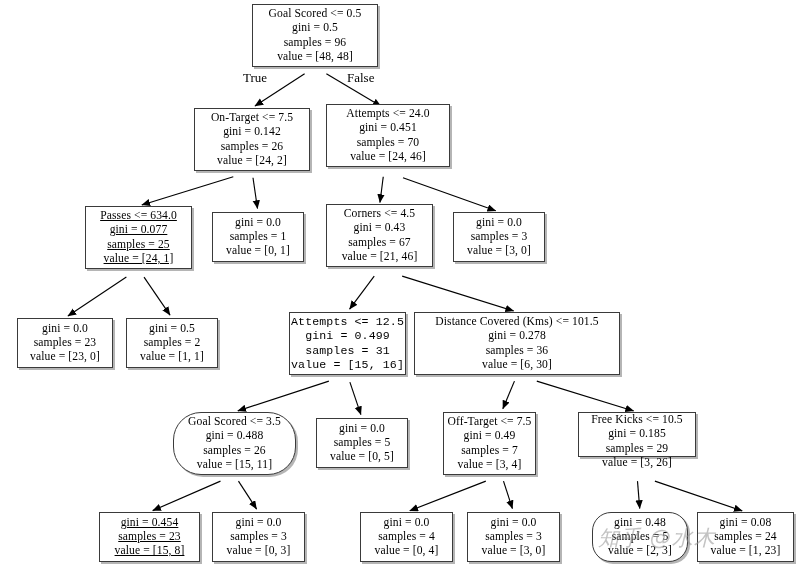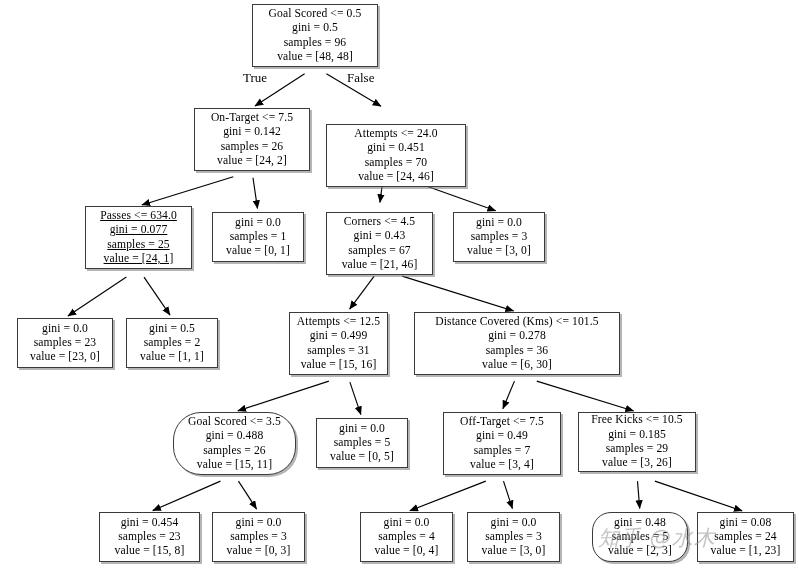--- a/index.html
+++ b/index.html
@@ -103,59 +103,59 @@
         <span class="line">gini = 0.5</span>
         <span class="line">samples = 96</span>
         <span class="line">value = [48, 48]</span>
       </div>
       <div class="node" style="left: 194px; top: 108px; width: 116px; height: 63px;">
         <span class="line">On-Target &lt;= 7.5</span>
         <span class="line">gini = 0.142</span>
         <span class="line">samples = 26</span>
         <span class="line">value = [24, 2]</span>
       </div>
-      <div class="node" style="left: 326px; top: 124px; width: 140px; height: 63px;">
+      <div class="node" style="left: 326px; top: 104px; width: 124px; height: 63px;">
         <span class="line">Attempts &lt;= 24.0</span>
         <span class="line">gini = 0.451</span>
         <span class="line">samples = 70</span>
         <span class="line">value = [24, 46]</span>
       </div>
       <div class="node" style="left: 85px; top: 206px; width: 107px; height: 63px; text-decoration: underline;">
         <span class="line">Passes &lt;= 634.0</span>
         <span class="line">gini = 0.077</span>
         <span class="line">samples = 25</span>
         <span class="line">value = [24, 1]</span>
       </div>
       <div class="node" style="left: 212px; top: 212px; width: 92px; height: 50px;">
         <span class="line">gini = 0.0</span>
         <span class="line">samples = 1</span>
         <span class="line">value = [0, 1]</span>
       </div>
-      <div class="node" style="left: 326px; top: 212px; width: 107px; height: 63px;">
+      <div class="node" style="left: 326px; top: 204px; width: 107px; height: 63px;">
         <span class="line">Corners &lt;= 4.5</span>
         <span class="line">gini = 0.43</span>
         <span class="line">samples = 67</span>
         <span class="line">value = [21, 46]</span>
       </div>
       <div class="node" style="left: 453px; top: 212px; width: 92px; height: 50px;">
         <span class="line">gini = 0.0</span>
         <span class="line">samples = 3</span>
         <span class="line">value = [3, 0]</span>
       </div>
       <div class="node" style="left: 17px; top: 318px; width: 96px; height: 50px;">
         <span class="line">gini = 0.0</span>
         <span class="line">samples = 23</span>
         <span class="line">value = [23, 0]</span>
       </div>
       <div class="node" style="left: 126px; top: 318px; width: 92px; height: 50px;">
         <span class="line">gini = 0.5</span>
         <span class="line">samples = 2</span>
         <span class="line">value = [1, 1]</span>
       </div>
-      <div class="node" style="left: 289px; top: 312px; width: 99px; height: 63px;">
+      <div class="node" style="left: 289px; top: 312px; width: 117px; height: 63px; font-family: Liberation Mono, monospace;">
         <span class="line">Attempts &lt;= 12.5</span>
         <span class="line">gini = 0.499</span>
         <span class="line">samples = 31</span>
         <span class="line">value = [15, 16]</span>
       </div>
       <div class="node" style="left: 414px; top: 312px; width: 206px; height: 63px;">
         <span class="line">Distance Covered (Kms) &lt;= 101.5</span>
         <span class="line">gini = 0.278</span>
         <span class="line">samples = 36</span>
         <span class="line">value = [6, 30]</span>
@@ -164,33 +164,33 @@
         <span class="line">Goal Scored &lt;= 3.5</span>
         <span class="line">gini = 0.488</span>
         <span class="line">samples = 26</span>
         <span class="line">value = [15, 11]</span>
       </div>
       <div class="node" style="left: 316px; top: 418px; width: 92px; height: 50px;">
         <span class="line">gini = 0.0</span>
         <span class="line">samples = 5</span>
         <span class="line">value = [0, 5]</span>
       </div>
-      <div class="node" style="left: 443px; top: 412px; width: 118px; height: 63px;">
+      <div class="node" style="left: 443px; top: 412px; width: 93px; height: 63px;">
         <span class="line">Off-Target &lt;= 7.5</span>
         <span class="line">gini = 0.49</span>
         <span class="line">samples = 7</span>
         <span class="line">value = [3, 4]</span>
       </div>
-      <div class="node" style="left: 578px; top: 412px; width: 118px; height: 60px;">
+      <div class="node" style="left: 578px; top: 412px; width: 118px; height: 45px; justify-content: space-between;">
         <span class="line">Free Kicks &lt;= 10.5</span>
         <span class="line">gini = 0.185</span>
         <span class="line">samples = 29</span>
         <span class="line">value = [3, 26]</span>
       </div>
-      <div class="node" style="left: 99px; top: 512px; width: 101px; height: 50px;">
+      <div class="node" style="left: 99px; top: 512px; width: 101px; height: 50px; text-decoration: underline;">
         <span class="line">gini = 0.454</span>
         <span class="line">samples = 23</span>
         <span class="line">value = [15, 8]</span>
       </div>
       <div class="node" style="left: 212px; top: 512px; width: 93px; height: 50px;">
         <span class="line">gini = 0.0</span>
         <span class="line">samples = 3</span>
         <span class="line">value = [0, 3]</span>
       </div>
       <div class="node" style="left: 360px; top: 512px; width: 93px; height: 50px;">

